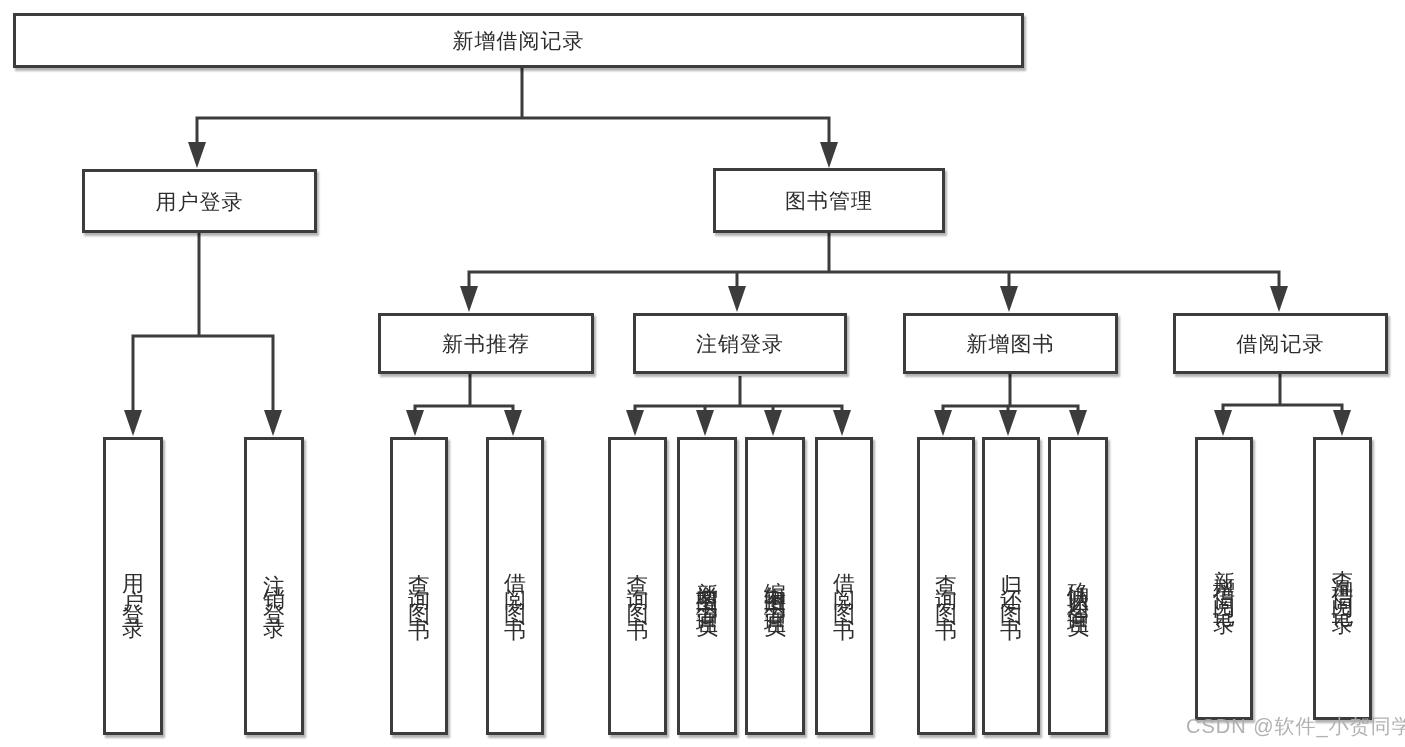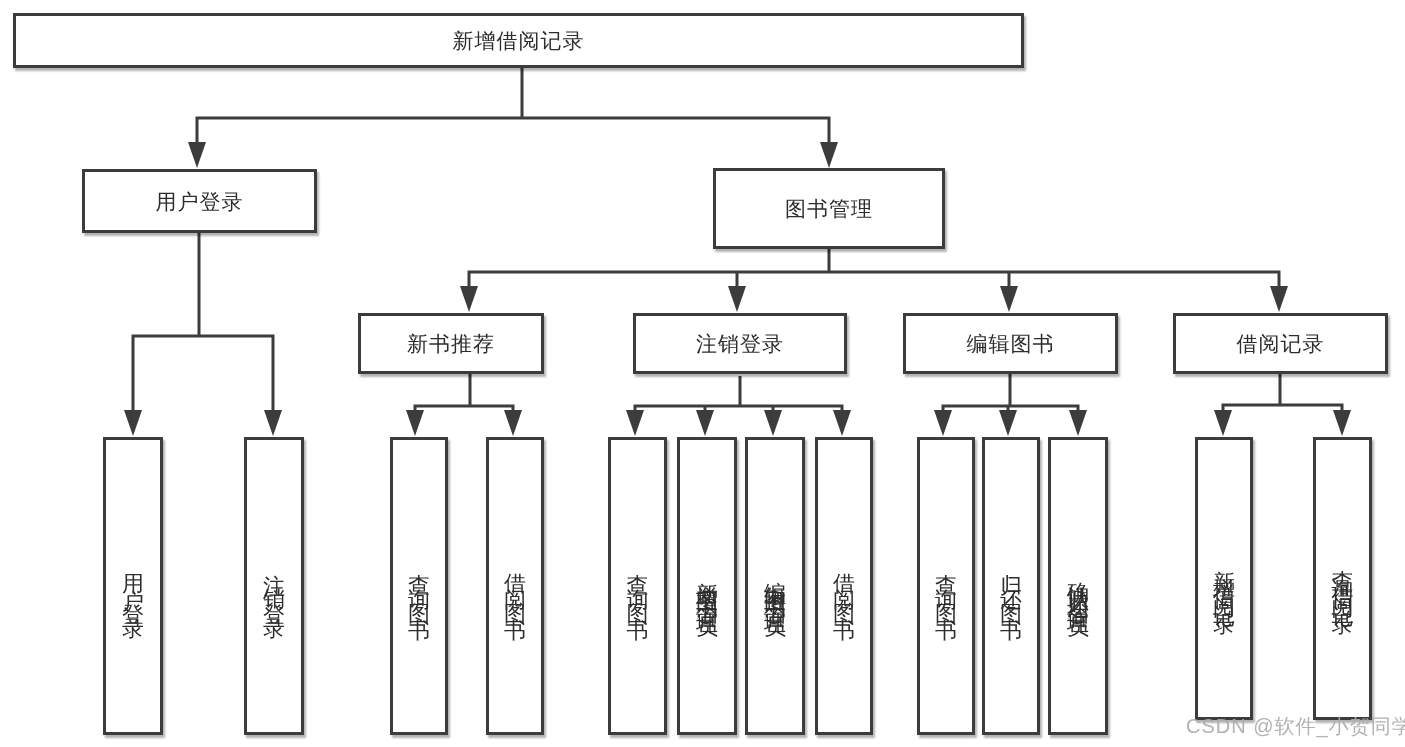--- a/index.html
+++ b/index.html
@@ -96,32 +96,32 @@
     </g>
   </svg>
 
   <div class="node" style="left:13px;top:13px;width:1011px;height:55px">
     <span class="hlabel">新增借阅记录</span>
   </div>
 
   <div class="node" style="left:82px;top:169px;width:235px;height:64px">
     <span class="hlabel">用户登录</span>
   </div>
-  <div class="node" style="left:713px;top:168px;width:232px;height:81px">
+  <div class="node" style="left:713px;top:168px;width:232px;height:65px">
     <span class="hlabel">图书管理</span>
   </div>
 
-  <div class="node" style="left:358px;top:313px;width:186px;height:61px">
+  <div class="node" style="left:378px;top:313px;width:216px;height:61px">
     <span class="hlabel">新书推荐</span>
   </div>
   <div class="node" style="left:633px;top:313px;width:214px;height:61px">
     <span class="hlabel">注销登录</span>
   </div>
   <div class="node" style="left:903px;top:313px;width:215px;height:61px">
-    <span class="hlabel">编辑图书</span>
+    <span class="hlabel">新增图书</span>
   </div>
   <div class="node" style="left:1173px;top:313px;width:215px;height:61px">
     <span class="hlabel">借阅记录</span>
   </div>
 
   <div class="node leaf" style="left:103px;width:60px">
     <span class="vtext v4">用户登录</span>
   </div>
   <div class="node leaf" style="left:244px;width:60px">
     <span class="vtext v4">注销登录</span>

